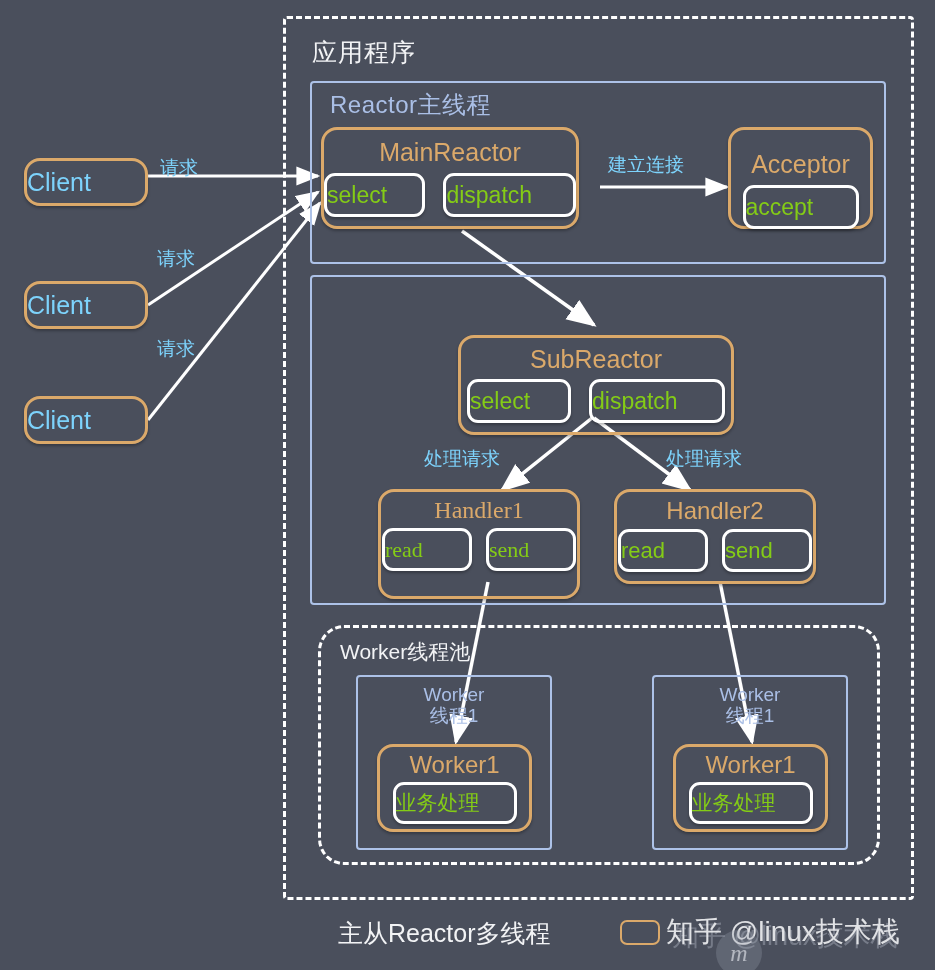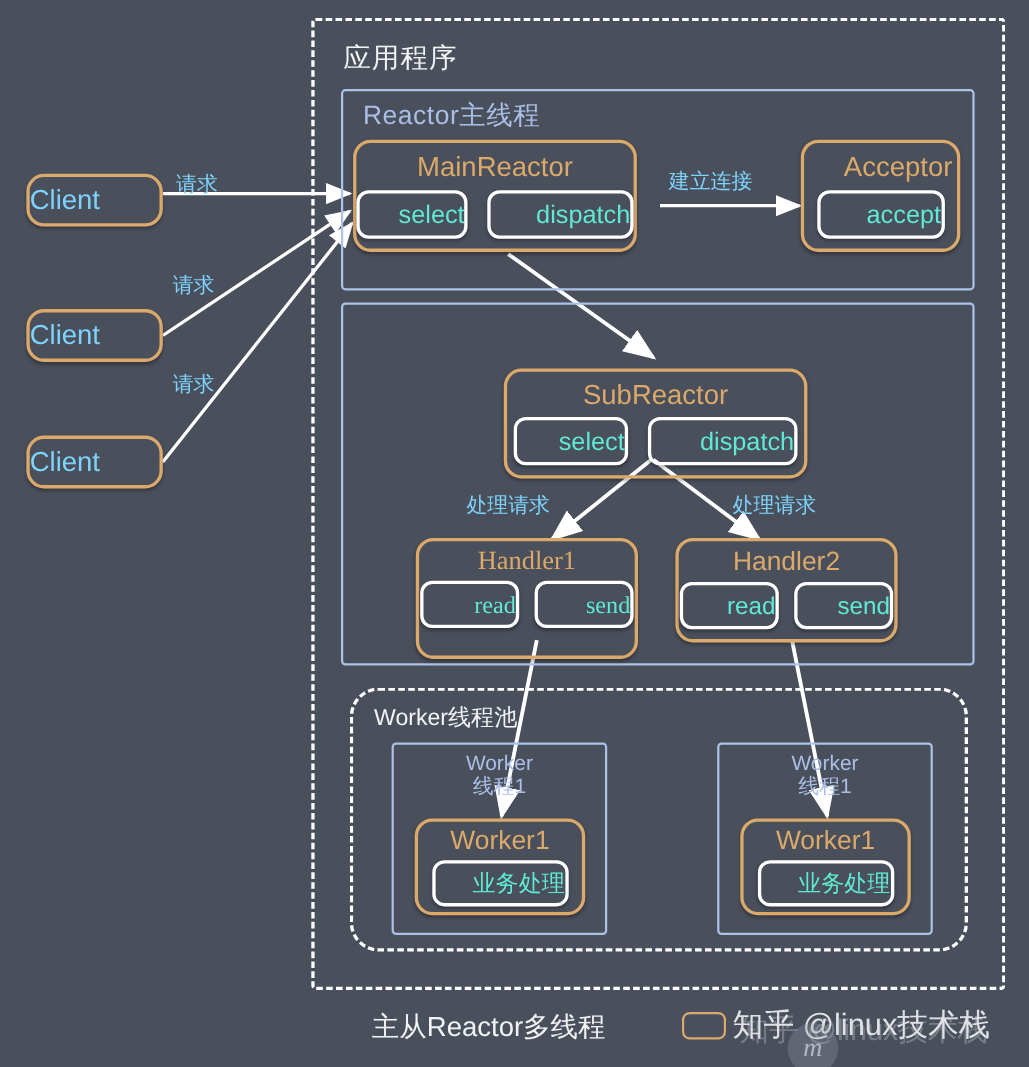--- a/index.html
+++ b/index.html
@@ -39,24 +39,24 @@
 
   .orange-box {
     border: 3px solid #dba96a;
     border-radius: 16px;
     box-shadow: 0 2px 3px rgba(0,0,0,0.28);
   }
 
   .white-pill {
     border: 3px solid #ffffff;
     border-radius: 11px;
-    color: #5eead4;
+    color: #84cc16;
     display: flex;
     align-items: center;
-    justify-content: flex-end;
+    justify-content: flex-start;
     box-shadow: 0 2px 3px rgba(0,0,0,0.28);
   }
 
   
   .lbl-white  { color: #f2f3f5; }
   .lbl-blue   { color: #aabfe6; }
   .lbl-orange { color: #dba96a; }
 
   .title-app {
     font-size: 25px;
@@ -181,21 +181,21 @@
       <div class="white-pill" style="width:98px; height:38px; font-size:23px;">
           <span>select</span>
         </div>
       <div class="white-pill" style="width:130px; height:38px; font-size:23px;">
           <span>dispatch</span>
         </div>
     </div>
   </div>
 
   <div class="abs orange-box" style="left:728px; top:127px; width:145px; height:102px;">
-    <div class="node-title lbl-orange" style="margin-top:8px;padding-left:16px;">Acceptor</div>
+    <div class="node-title lbl-orange" style="margin-top:20px;">Acceptor</div>
     <div style="display:flex; justify-content:center; margin-top:6px;">
       <div class="white-pill" style="width:110px; height:38px; font-size:23px;">
           <span>accept</span>
         </div>
     </div>
   </div>
 
   <div class="abs edge-label" style="left:608px; top:152px;">建立连接</div>
 
   <div class="abs blue-box" style="left:310px; top:275px; width:576px; height:330px;"></div>

